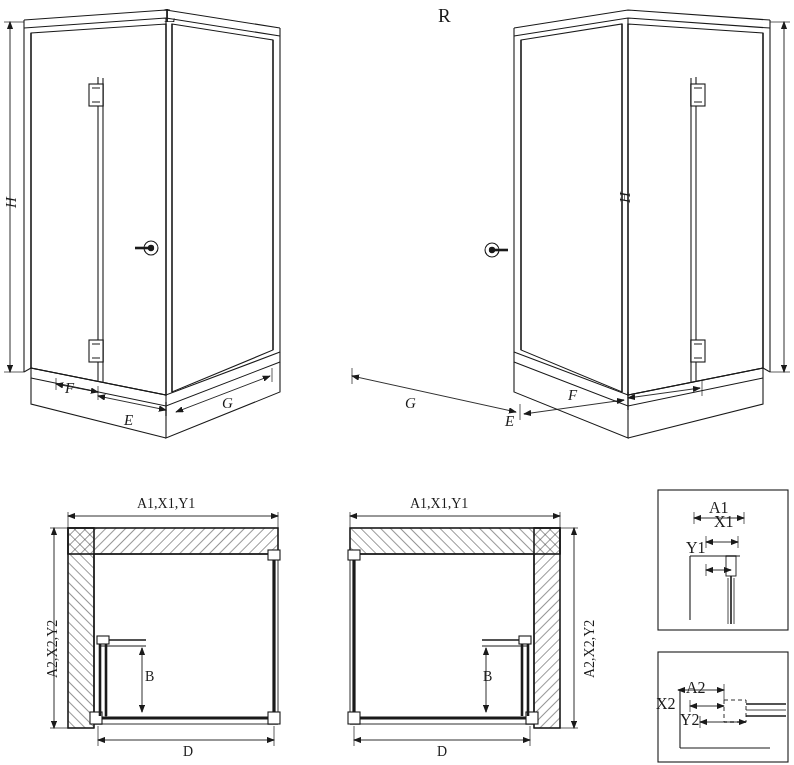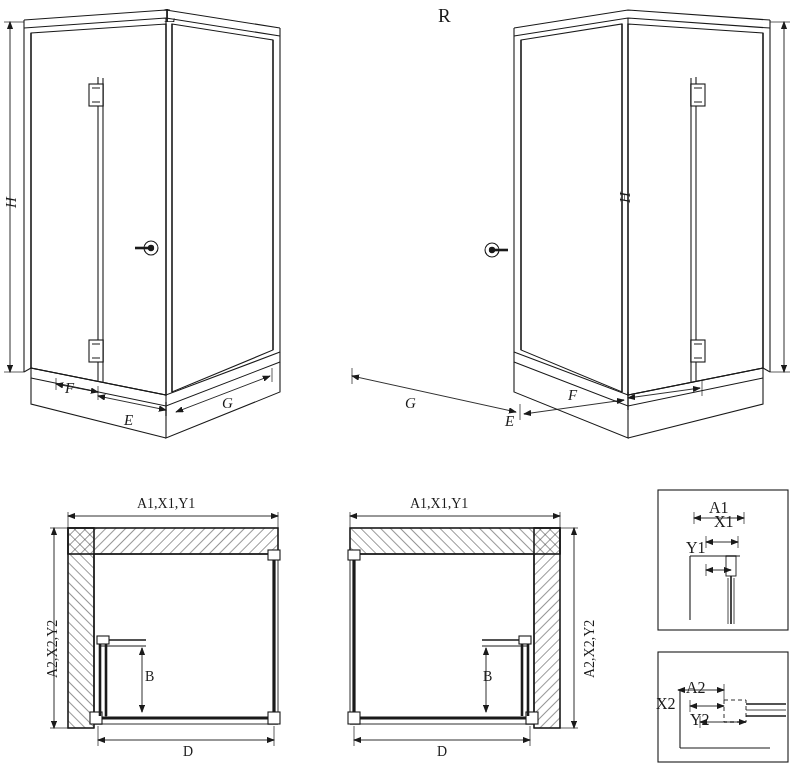--- a/index.html
+++ b/index.html
@@ -309,15 +309,15 @@
   <div class="lbl lbl-dim rot" style="left:583px; top:678px;">A2,X2,Y2</div>
   <div class="lbl lbl-dim" style="left:483px; top:670px;">B</div>
   <div class="lbl lbl-dim" style="left:437px; top:745px;">D</div>
 
   <div class="lbl lbl-small" style="left:709px; top:500px;">A1</div>
   <div class="lbl lbl-small" style="left:714px; top:514px;">X1</div>
   <div class="lbl lbl-small" style="left:686px; top:540px;">Y1</div>
 
   <div class="lbl lbl-small" style="left:662px; top:680px;margin-left:24px;">A2</div>
   <div class="lbl lbl-small" style="left:656px; top:696px;">X2</div>
-  <div class="lbl lbl-small" style="left:680px; top:712px;padding-left:10px;">Y2</div>
+  <div class="lbl lbl-small" style="left:680px; top:712px;">Y2</div>
 
 </div>
 
 </body></html>

